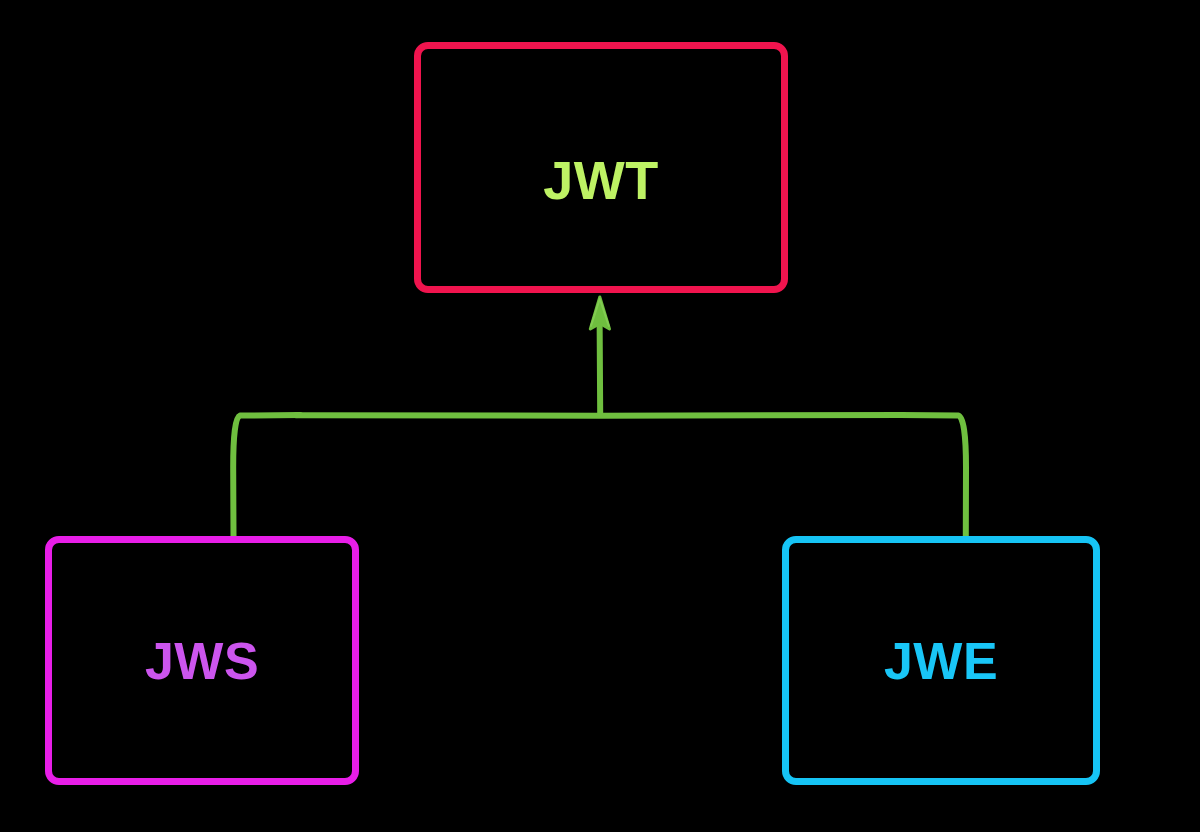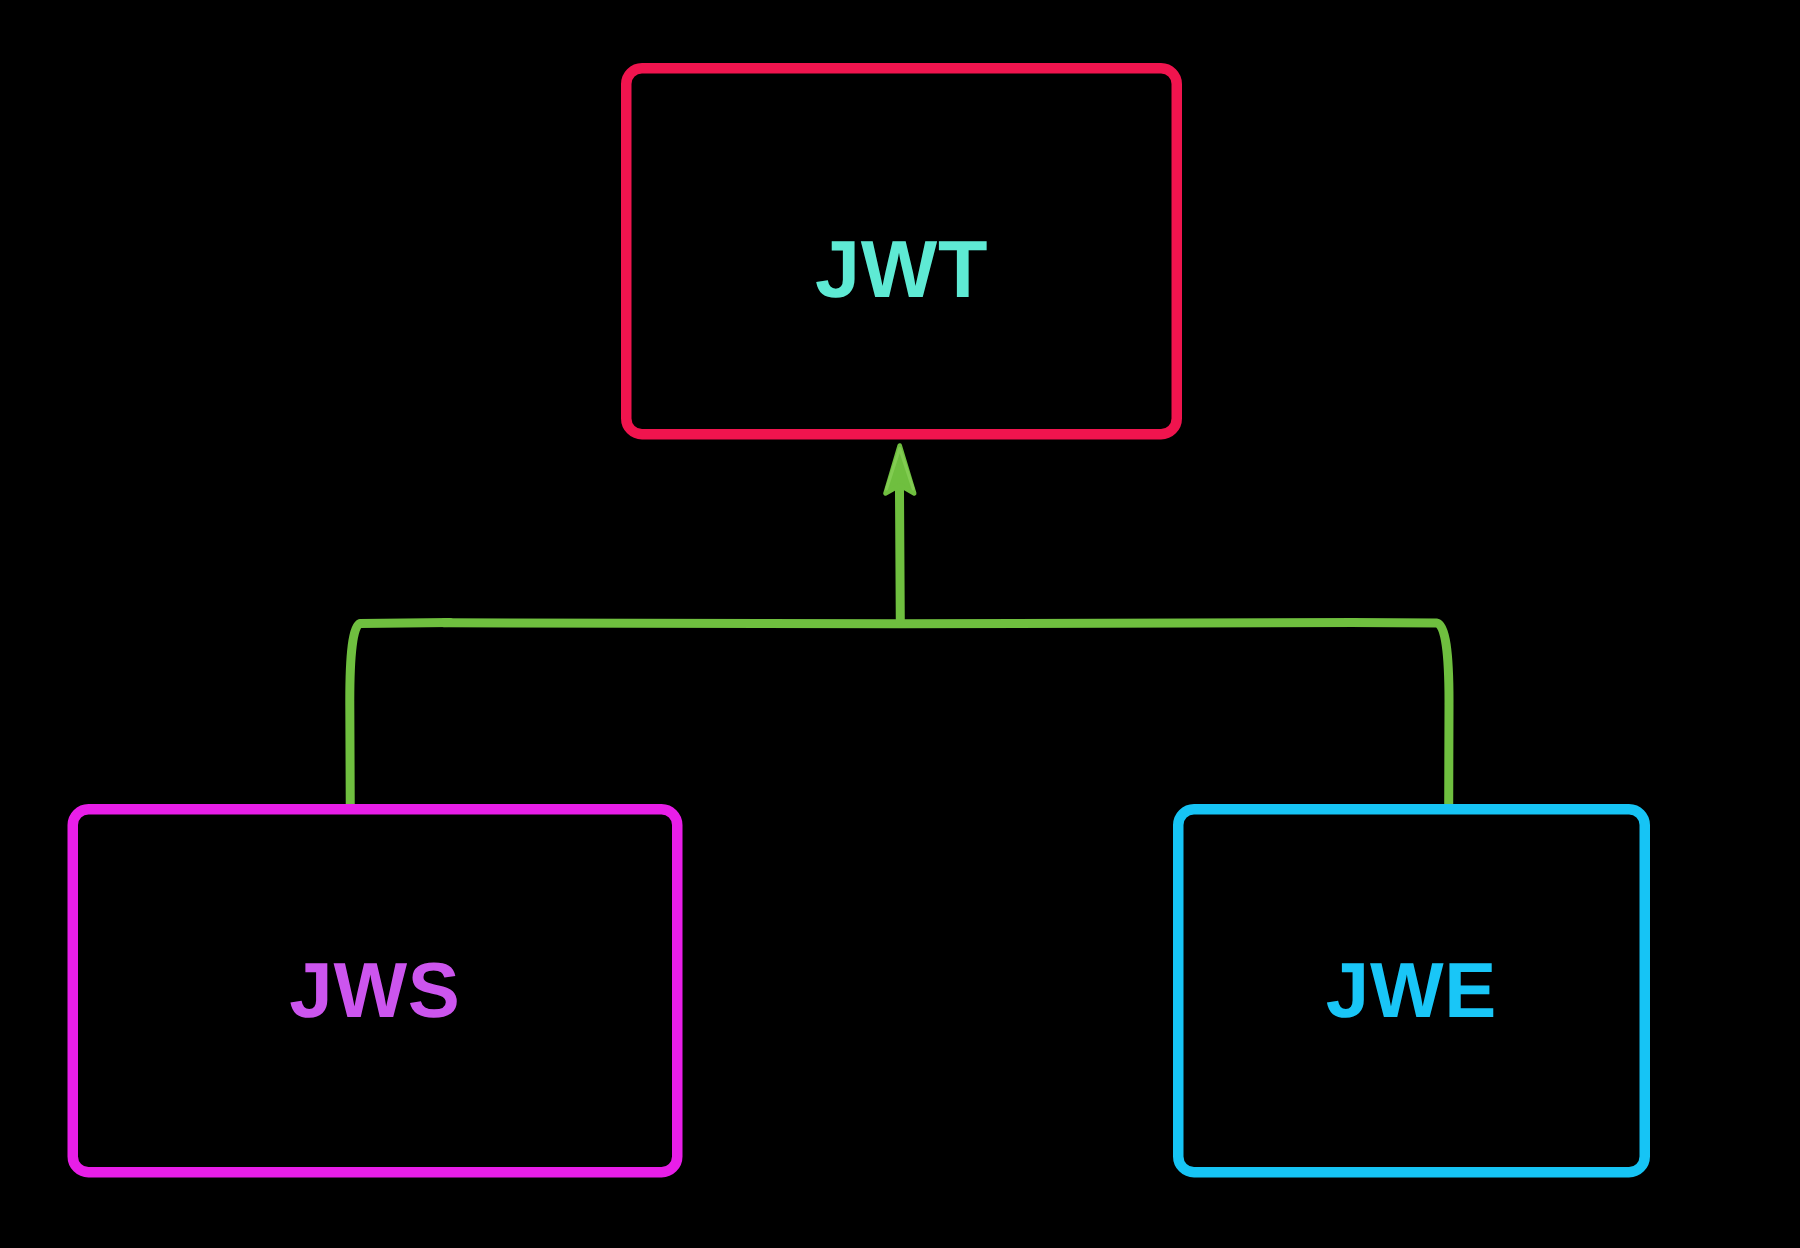--- a/index.html
+++ b/index.html
@@ -43,28 +43,28 @@
   }
   #node-jwt {
     left: 414px;
     top: 42px;
     width: 374px;
     height: 251px;
     border-width: 7px;
     border-color: #F0144E;
   }
   #node-jwt .node-label {
-    color: #5eead4;
+    color: #bef264;
     font-size: 54px;
     margin-top: 24px;
   }
   #node-jws {
     left: 45px;
     top: 536px;
-    width: 410px;
+    width: 314px;
     height: 249px;
     border-width: 7px;
     border-color: #E81EE8;
   }
   #node-jws .node-label {
     color: #CC55EE;
     font-size: 52px;
   }
   #node-jwe {
     left: 782px;

